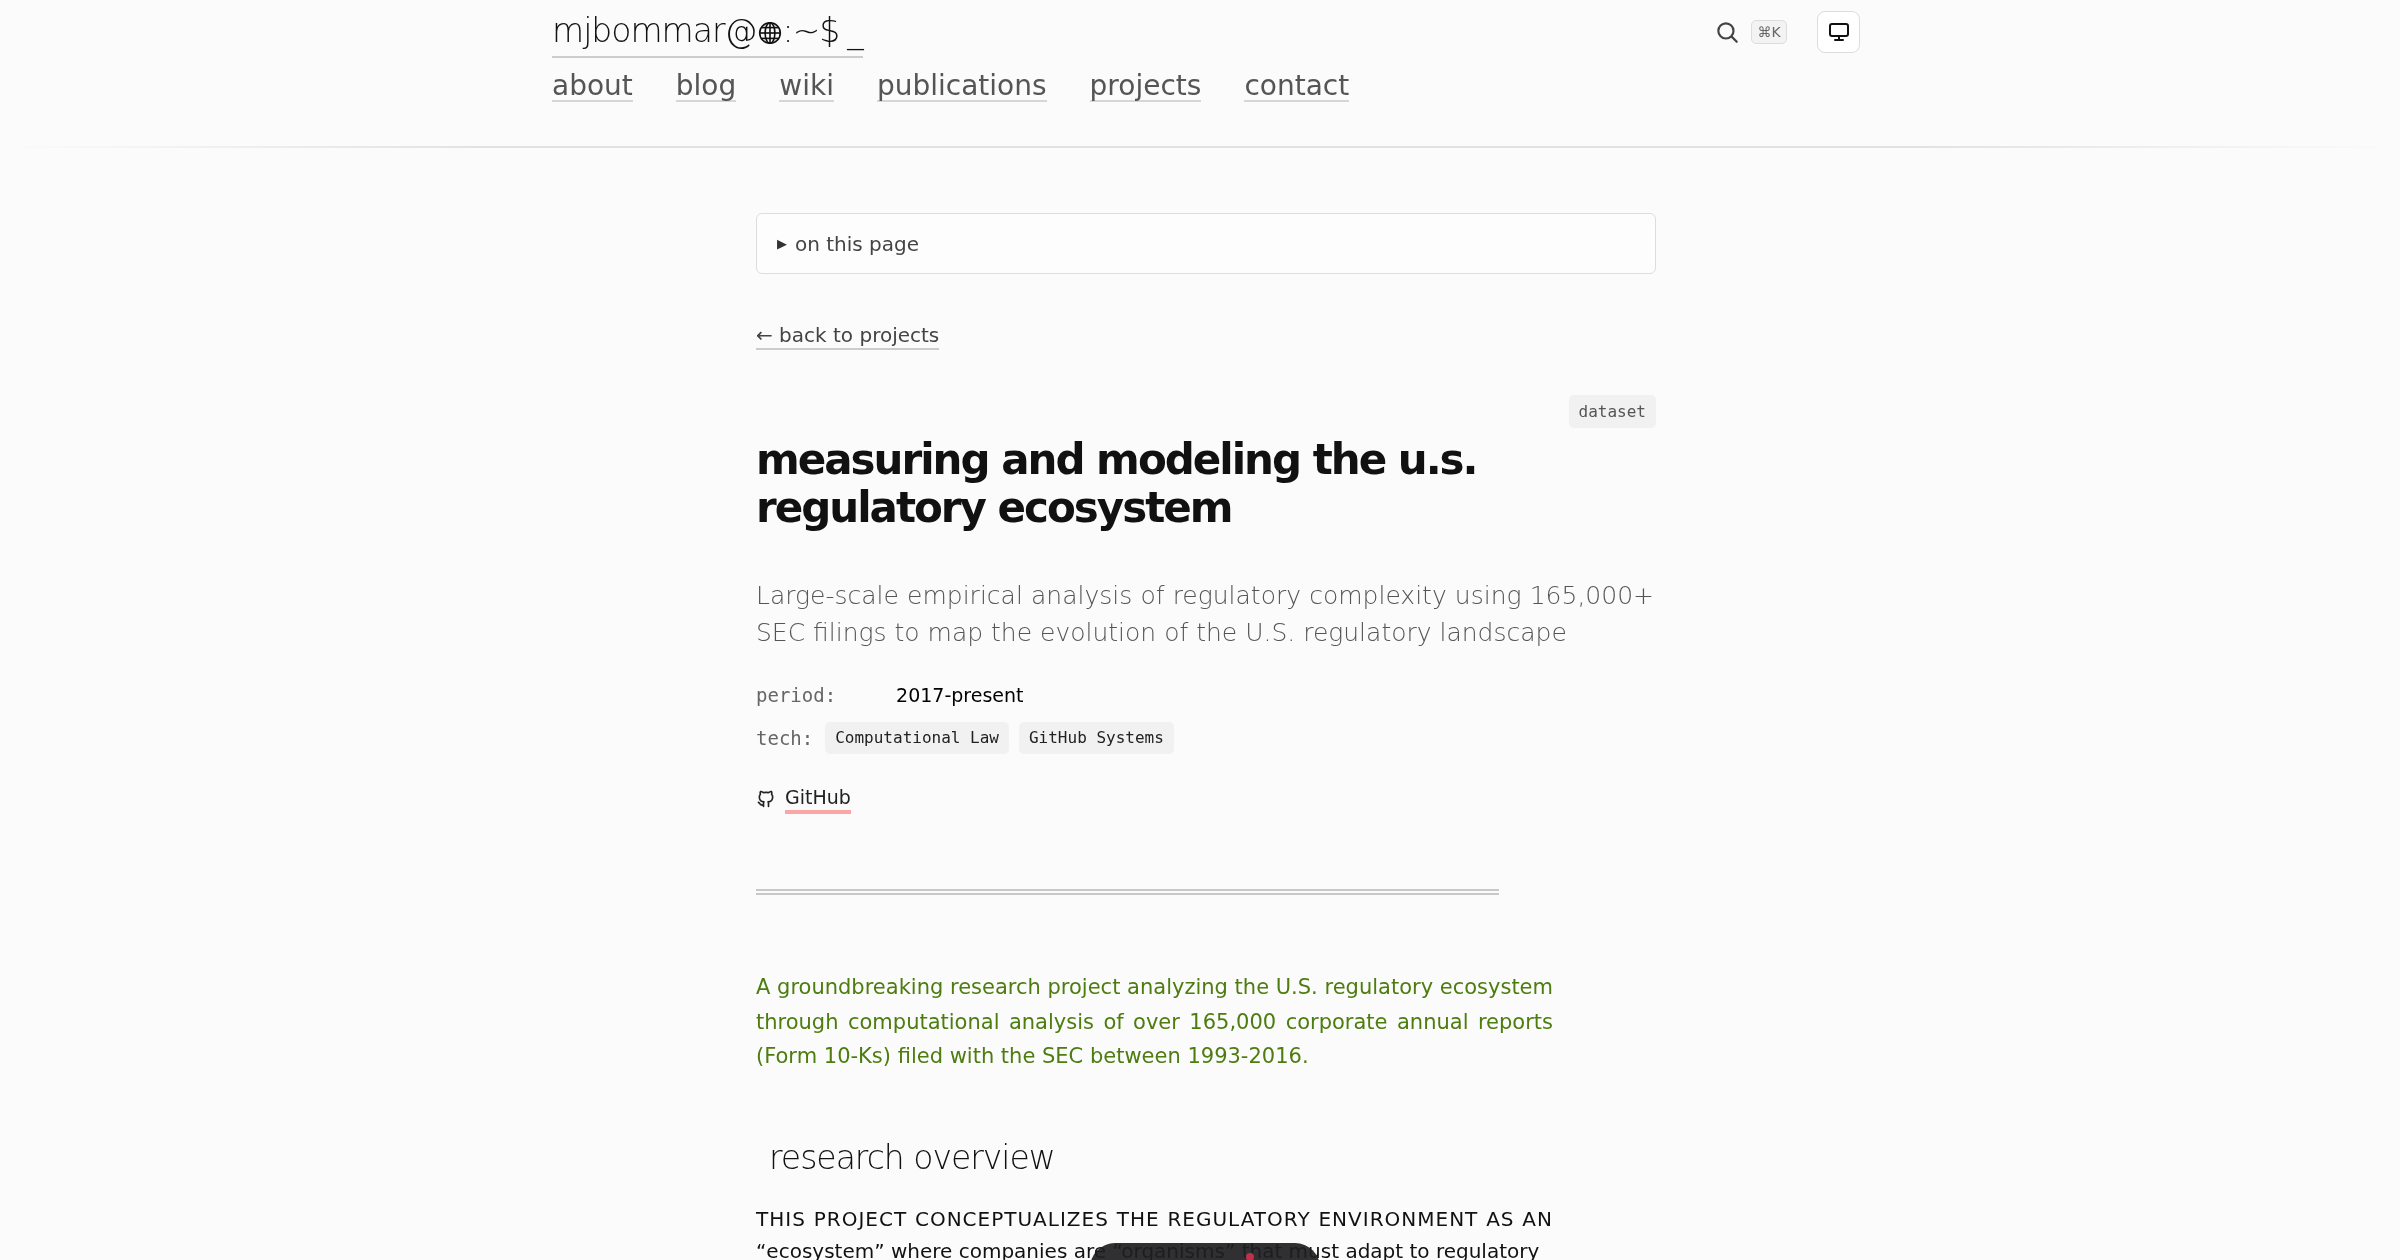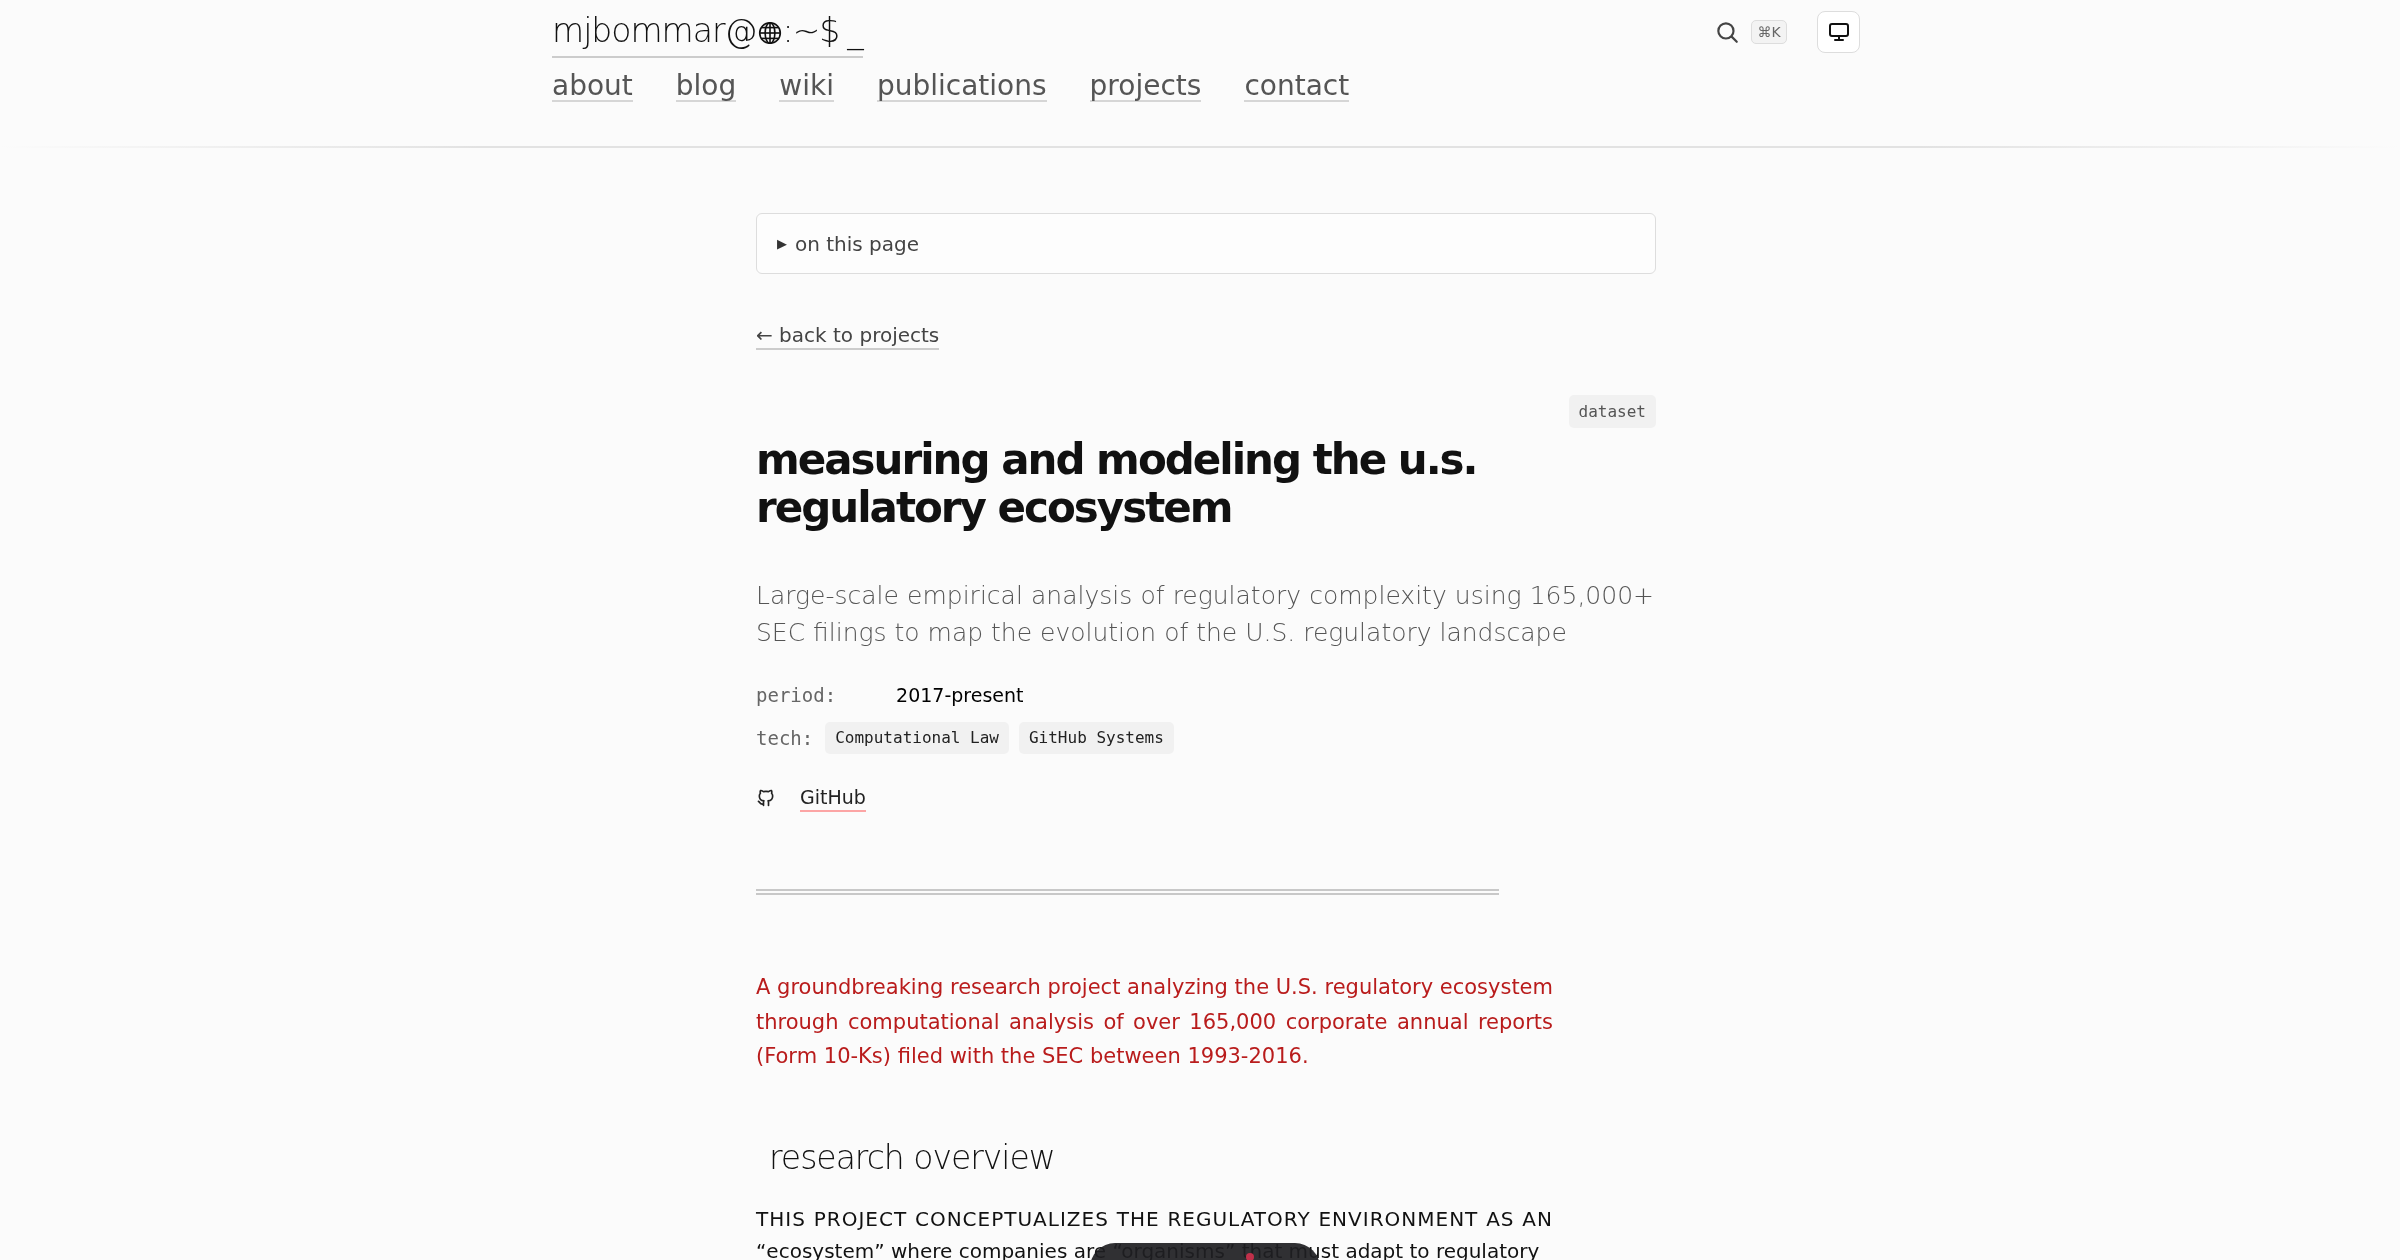--- a/index.html
+++ b/index.html
@@ -72,28 +72,28 @@
   }
   .meta-row { position: absolute; left: 0; display: flex; align-items: center; }
   .meta-label { font-family: "DejaVu Sans Mono", monospace; font-size: 19px; color: #666; margin-right: 12px; }
   .meta-value { font-size: 19px; color: #000000; }
   .tag {
     font-family: "DejaVu Sans Mono", monospace; font-size: 16px; color: #222;
     background: #f1f1f1; border-radius: 5px; padding: 0 10px; height: 32px; line-height: 32px;
     margin-right: 10px;
   }
   .gh-link { position: absolute; left: 0; top: 784px; display: flex; align-items: center; }
-  .gh-link .label { font-size: 19px; color: #222; margin-left: 24px; border-bottom: 2px solid #fca5a5; line-height: 26px; }
+  .gh-link .label { font-size: 19px; color: #222; margin-left: 9px; border-bottom: 4px solid #fca5a5; line-height: 26px; }
   .divider {
     position: absolute; left: 0; top: 889px; width: 743px; height: 6px;
     border-top: 2px solid #c8c8c8; border-bottom: 2px solid #c8c8c8;
   }
   .intro {
     position: absolute; left: 0; top: 970px; width: 797px;
-    font-size: 21px; line-height: 34.5px; color: #b91c1c; text-align: justify;
+    font-size: 21px; line-height: 34.5px; color: #4d7c0f; text-align: justify;
   }
   .h2 {
     position: absolute; left: 13px; top: 1138px;
     font-weight: 200; font-size: 33px; letter-spacing: -1px; color: #111;
   }
   .overview {
     position: absolute; left: 0; top: 1203px; width: 797px;
     font-size: 20px; line-height: 32px; color: #111; text-align: justify;
   }
   .overview .caps { text-transform: uppercase; letter-spacing: 1px; }

